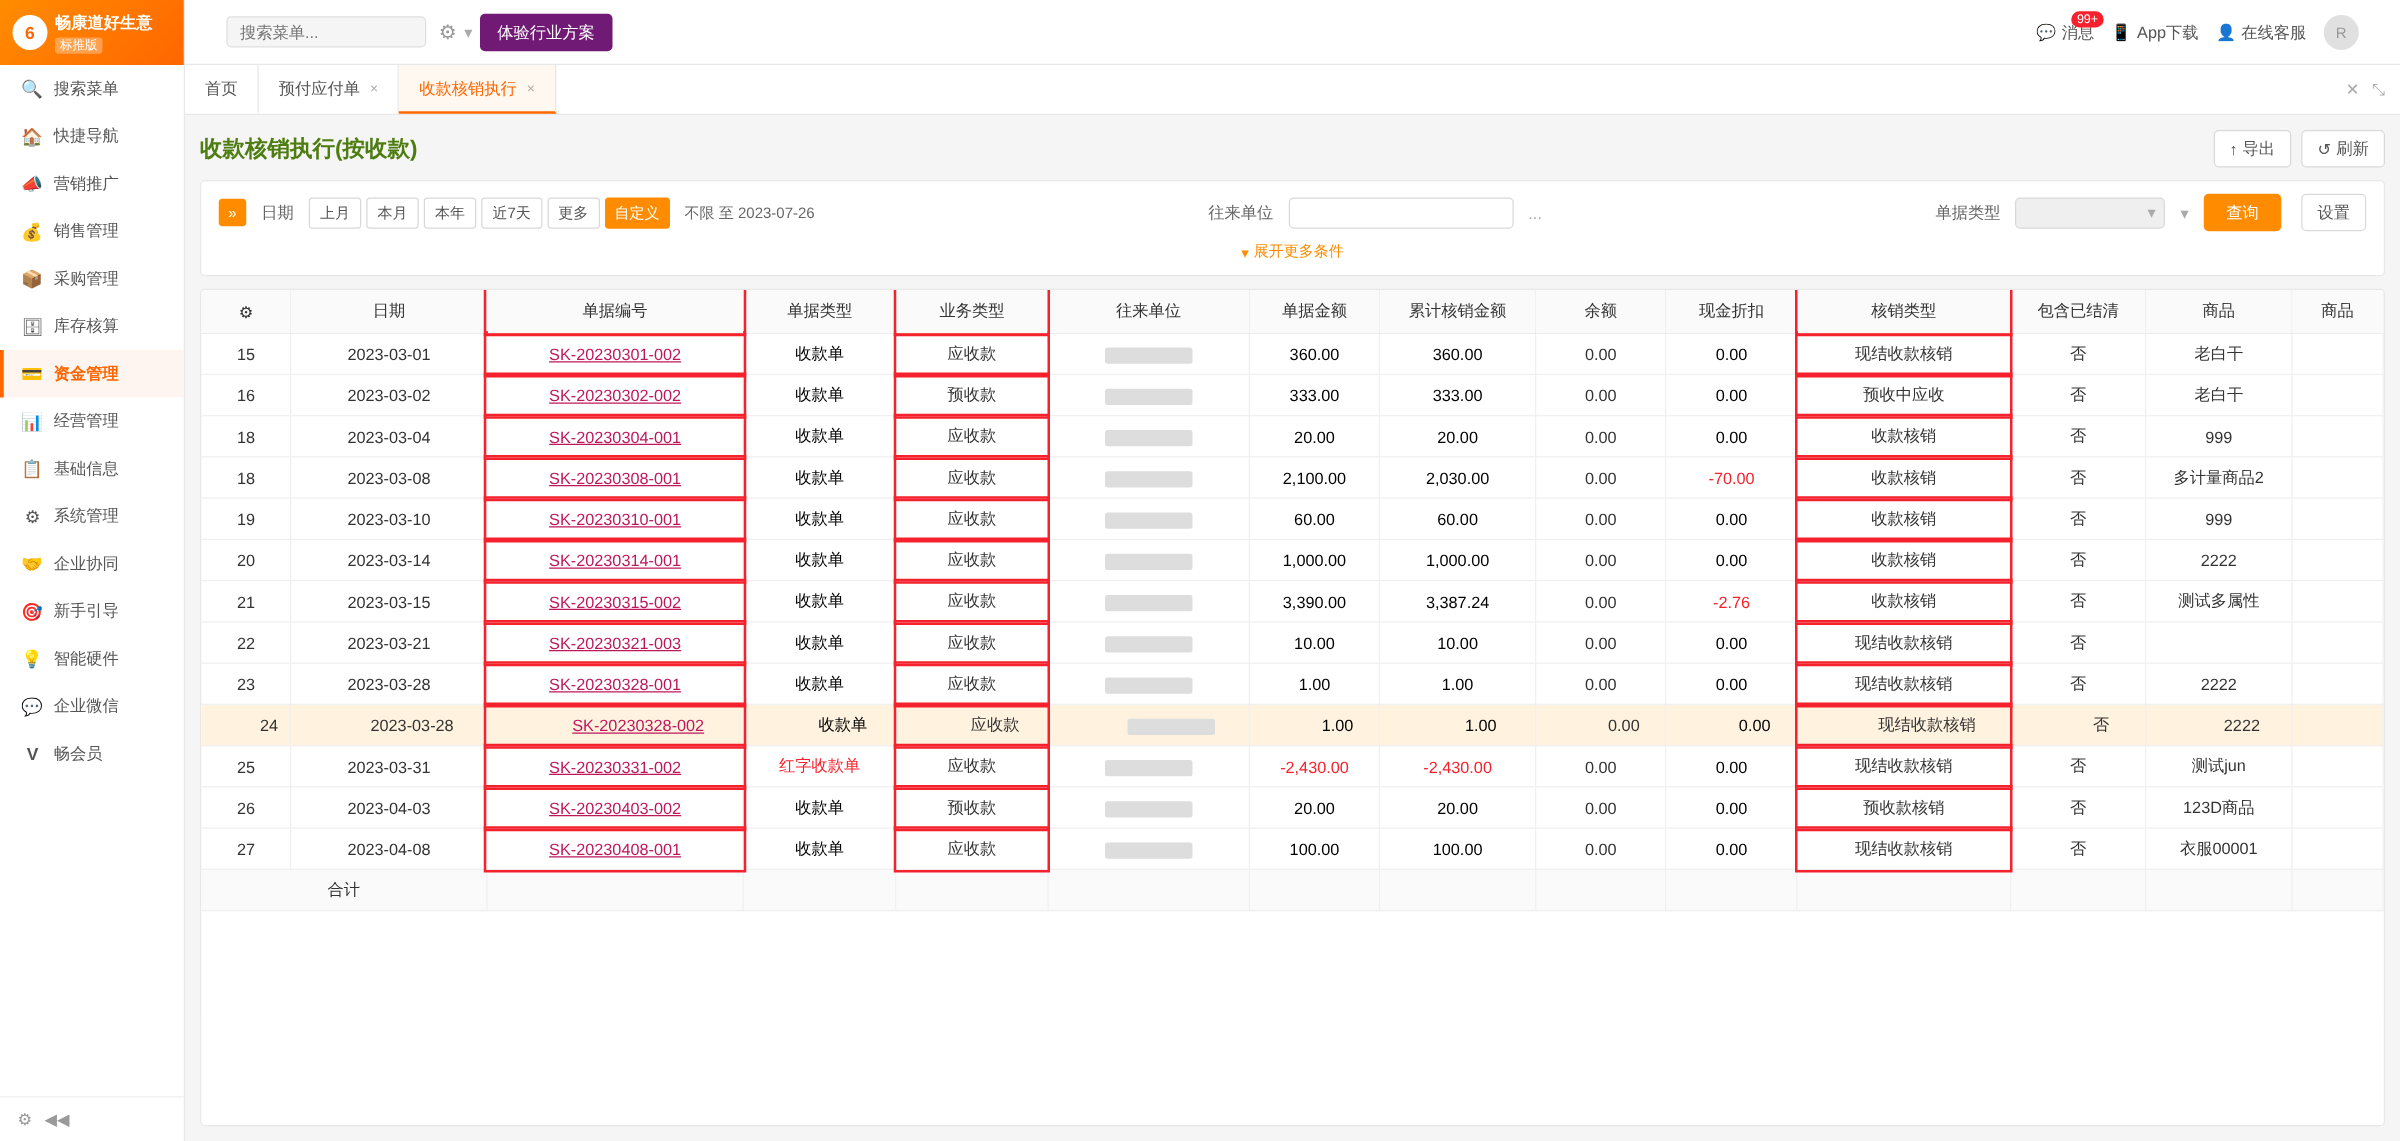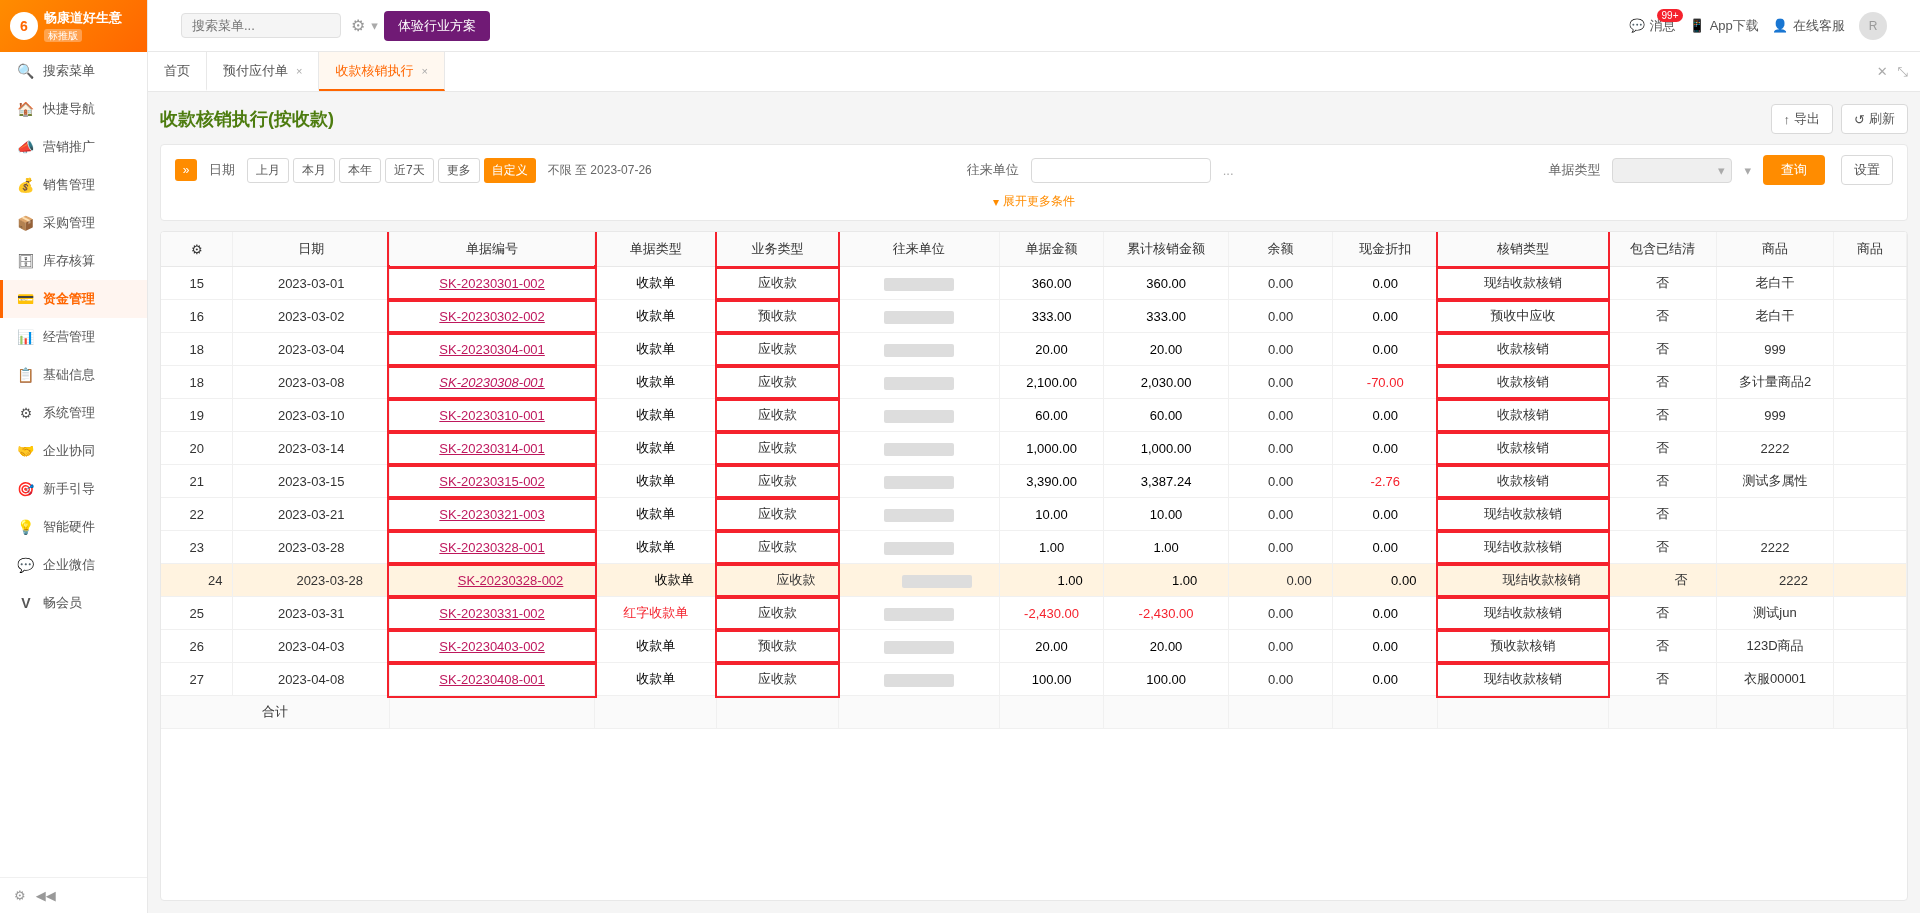--- a/index.html
+++ b/index.html
@@ -388,21 +388,21 @@
     <td>0.00</td>
     <td style="color:inherit">0.00</td>
     <td style="outline:2px solid #f5222d;">收款核销</td>
     <td>否</td>
     <td>999</td>
     <td></td>
   </tr>
             <tr>
     <td>18</td>
     <td>2023-03-08</td>
-    <td style="outline:2px solid #f5222d;font-style:italic;"><span class="cell-link">SK-20230308-001</span></td>
+    <td style="outline:2px solid #f5222d;"><span class="cell-link">SK-20230308-001</span></td>
     <td style="color:inherit">收款单</td>
     <td style="outline:2px solid #f5222d;">应收款</td>
     <td><span style="display:inline-block;width:70px;height:13px;background:#ddd;border-radius:2px;vertical-align:middle;"></span></td>
     <td style="color:inherit">2,100.00</td>
     <td style="color:inherit">2,030.00</td>
     <td>0.00</td>
     <td style="color:#f5222d">-70.00</td>
     <td style="outline:2px solid #f5222d;">收款核销</td>
     <td>否</td>
     <td>多计量商品2</td>

